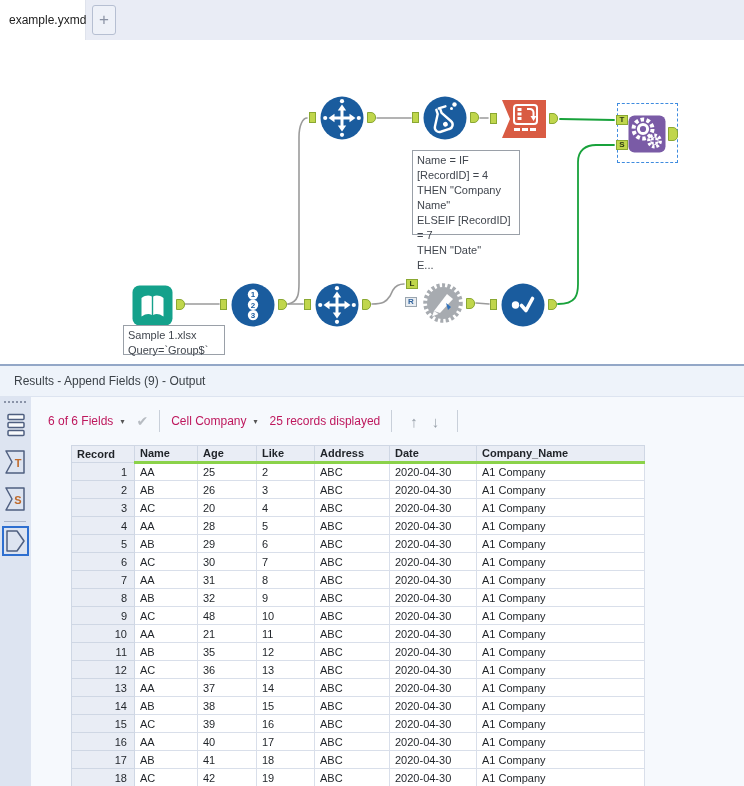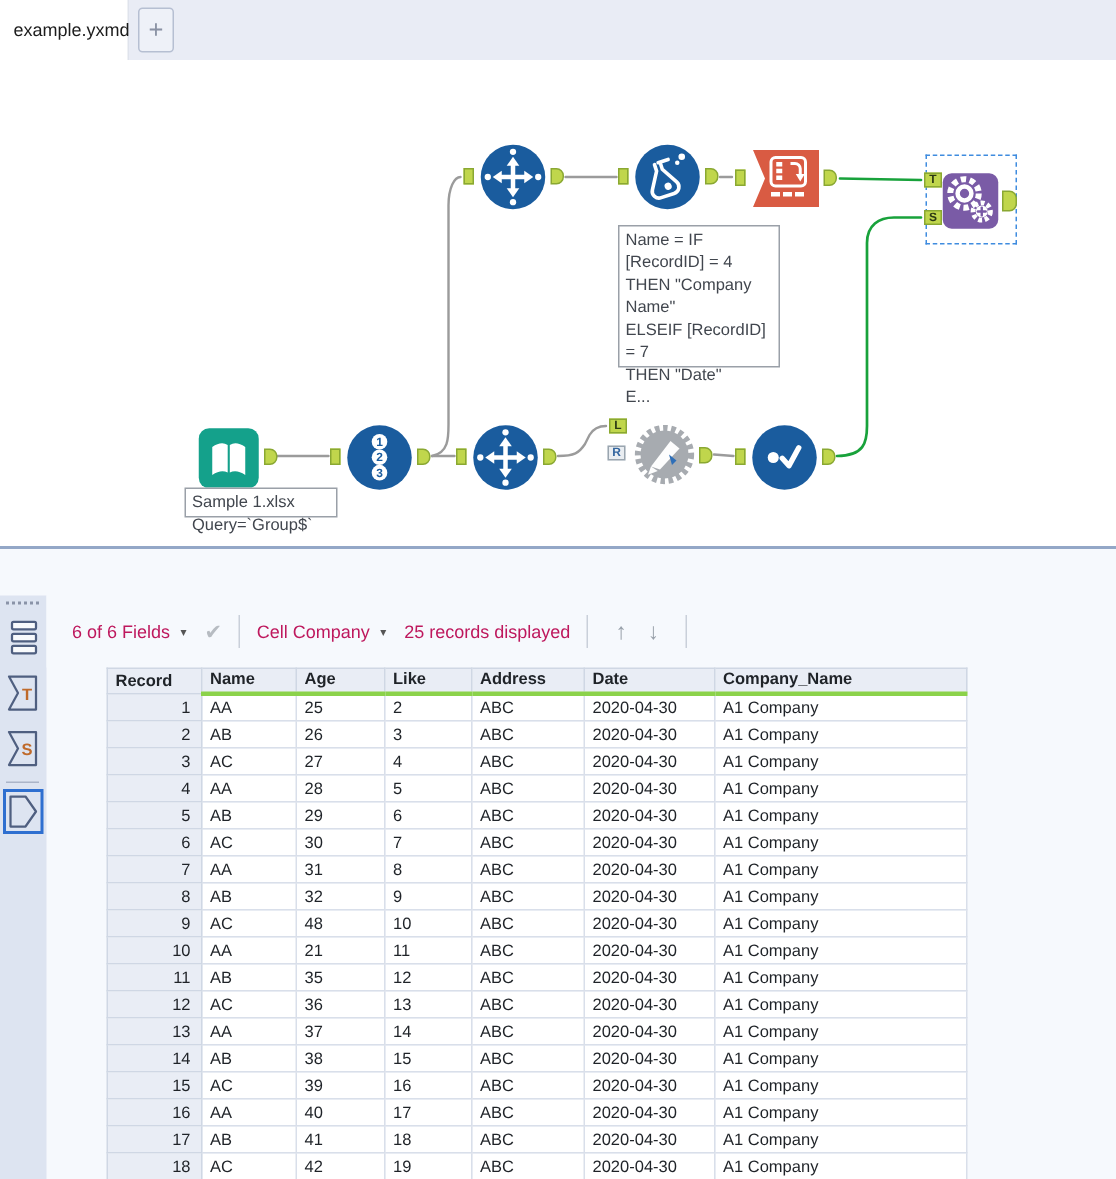--- a/index.html
+++ b/index.html
@@ -214,34 +214,35 @@
         <g stroke="#7a5ba6" stroke-width="1.6" stroke-linecap="round">
             <path d="M26.5,23.4 V28.6"></path>
             <path d="M23.9,26 H29.1"></path>
           </g>
       </svg>
     </div>
     <div class="anch lbl" style="left:616px;top:75px;">T</div>
     <div class="anch lbl" style="left:616px;top:100px;">S</div>
     <div class="anch out" style="left:668px;top:87px;width:10px;height:14px;"></div>
 
-    <div class="note" style="left:412px;top:110px;width:108px;height:95px;">Name = IF
+    <div class="note" style="left:412px;top:110px;width:108px;height:85px;">Name = IF
 [RecordID] = 4
 THEN "Company
 Name"
 ELSEIF [RecordID]
 = 7
 THEN "Date"
 E...</div>
-    <div class="note" style="left:123px;top:285px;width:102px;height:20px;">Sample 1.xlsx
+    <div class="note" style="left:123px;top:285px;width:102px;height:30px;">Sample 1.xlsx
 Query=`Group$`</div>
   </div>
 
   <div id="sep"></div>
   <div id="results">
+    <div class="res-title">Results - Append Fields (9) - Output</div>
 
     <div class="strip">
       <div class="grip"></div>
       <div class="strip-btn" style="top:13px;">
         <svg width="22" height="26" viewBox="0 0 22 26">
           <g fill="#f8fafc" stroke="#4f5f80" stroke-width="1.5">
             <rect x="3" y="2.5" width="16" height="5" rx="1"></rect>
               <rect x="3" y="10.5" width="16" height="5" rx="1"></rect>
               <rect x="3" y="18.5" width="16" height="5" rx="1"></rect>
           </g>
@@ -322,21 +323,21 @@
               <td>AB</td>
               <td>26</td>
               <td>3</td>
               <td>ABC</td>
               <td>2020-04-30</td>
               <td>A1 Company</td>
             </tr>
             <tr>
               <td class="rec">3</td>
               <td>AC</td>
-              <td>27</td>
+              <td>20</td>
               <td>4</td>
               <td>ABC</td>
               <td>2020-04-30</td>
               <td>A1 Company</td>
             </tr>
             <tr>
               <td class="rec">4</td>
               <td>AA</td>
               <td>28</td>
               <td>5</td>

